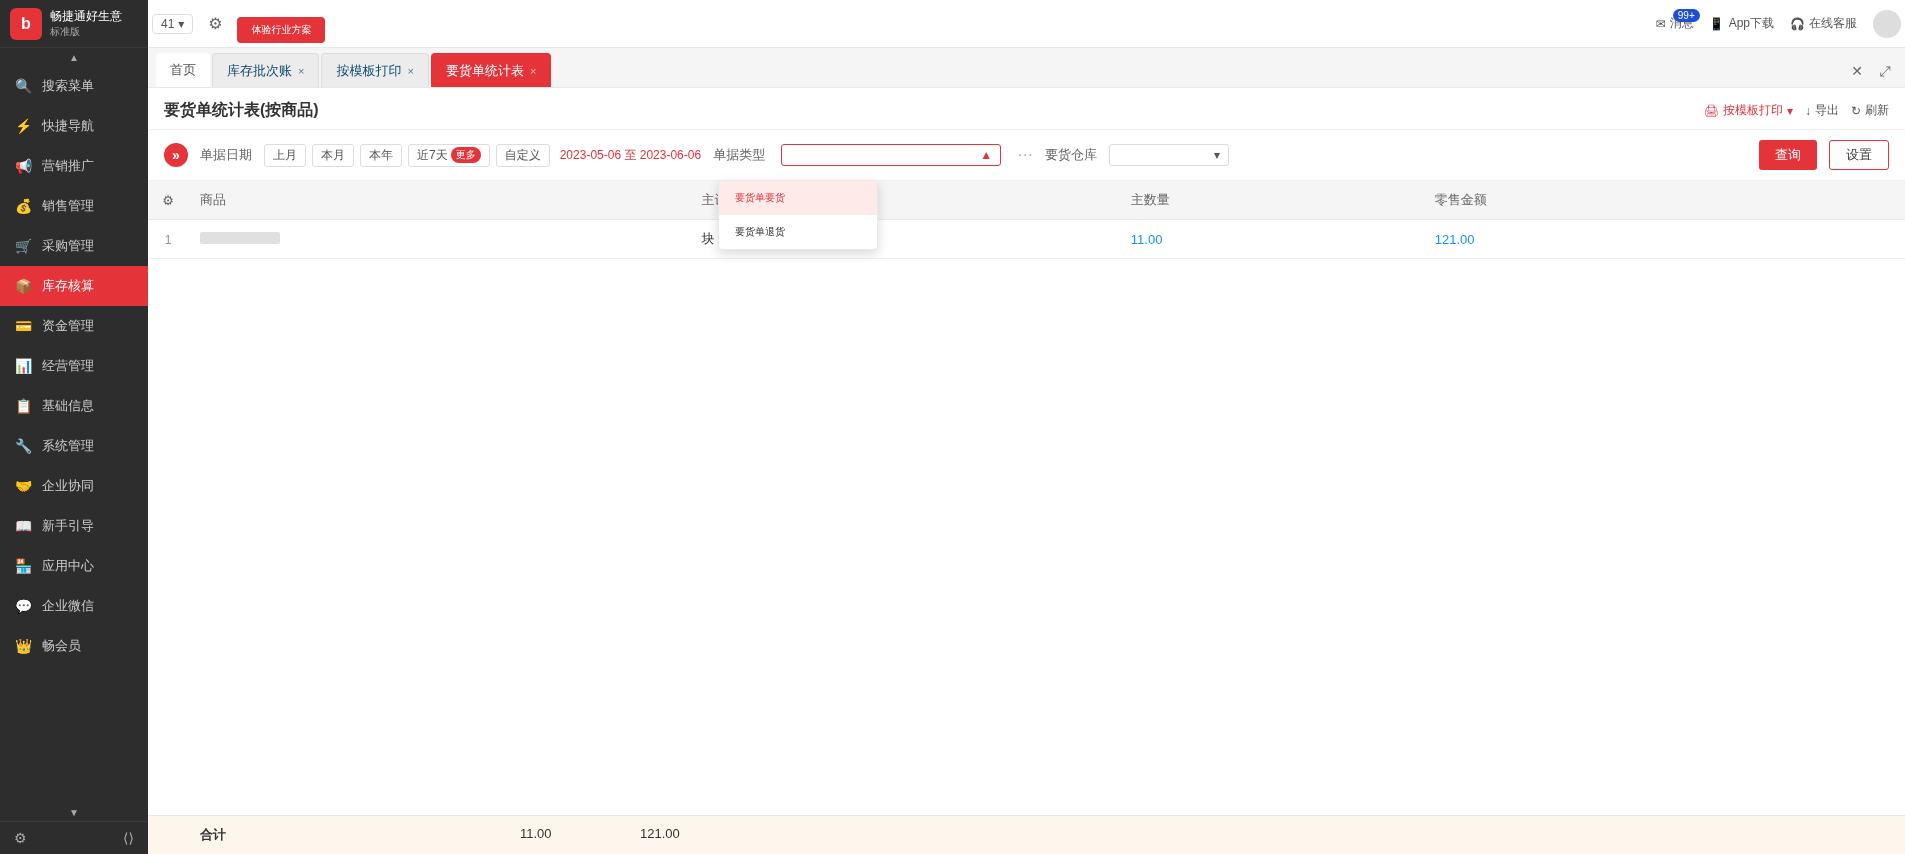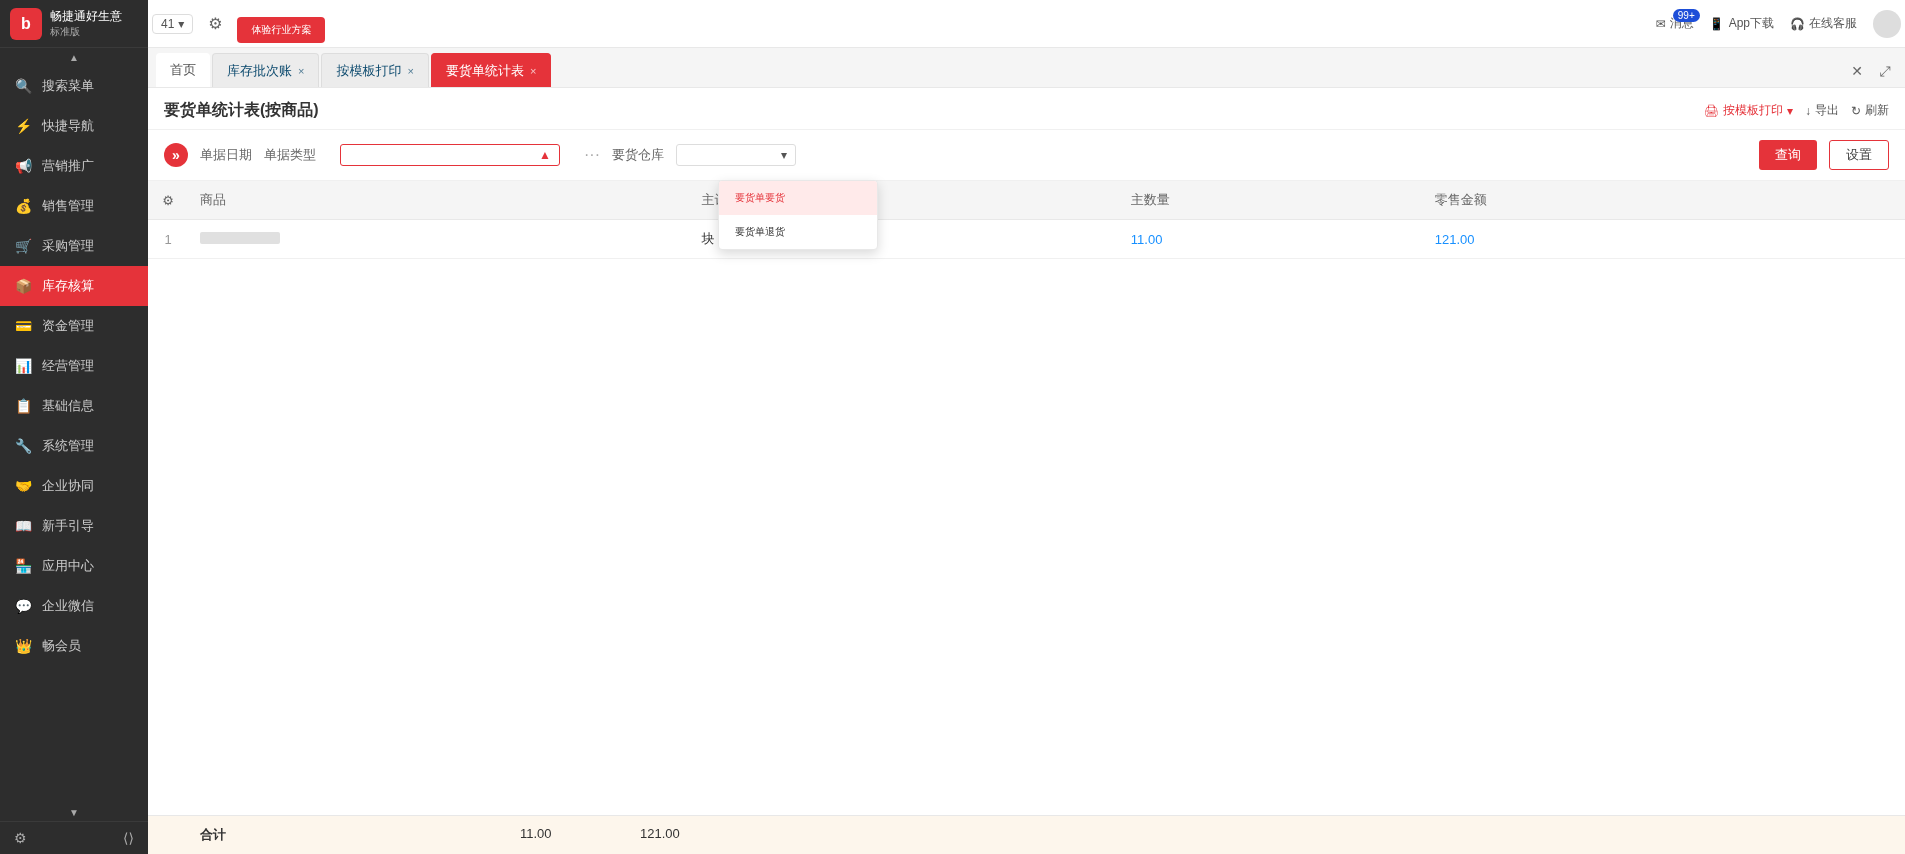--- a/index.html
+++ b/index.html
@@ -314,21 +314,21 @@
     }
     .date-range-text {
       font-size: 12px;
       color: #e5333a;
       margin-left: 4px;
     }
 
     .filter-section {
       display: flex;
       align-items: center;
-      gap: 24px;
+      gap: 16px;
     }
     .filter-select {
       display: flex;
       align-items: center;
       border: 1px solid #e5333a;
       border-radius: 3px;
       padding: 3px 8px;
       min-width: 220px;
       background: #fff;
       position: relative;
@@ -615,20 +615,31 @@
           <span>↻</span>
           <span>刷新</span>
         </div>
       </div>
     </div>
 
     <div class="filter-bar">
       <div class="filter-expand-btn">»</div>
 
       <span class="filter-label">单据日期</span>
+      <div class="date-btns">
+        <button class="date-btn">上月</button>
+        <button class="date-btn">本月</button>
+        <button class="date-btn">本年</button>
+        <button class="date-btn" style="display:flex;align-items:center;gap:3px;">
+          <span>近7天</span>
+          <span class="date-badge">更多</span>
+        </button>
+        <button class="date-btn">自定义</button>
+        <span class="date-range-text">2023-05-06 至 2023-06-06</span>
+      </div>
 
       <div class="filter-section">
         <span class="filter-label">单据类型</span>
         <div class="filter-select">
           <input type="text" value="" style="">
           <span class="filter-select-arrow">▲</span>
         </div>
         <span class="filter-dots">···</span>
       </div>
 

